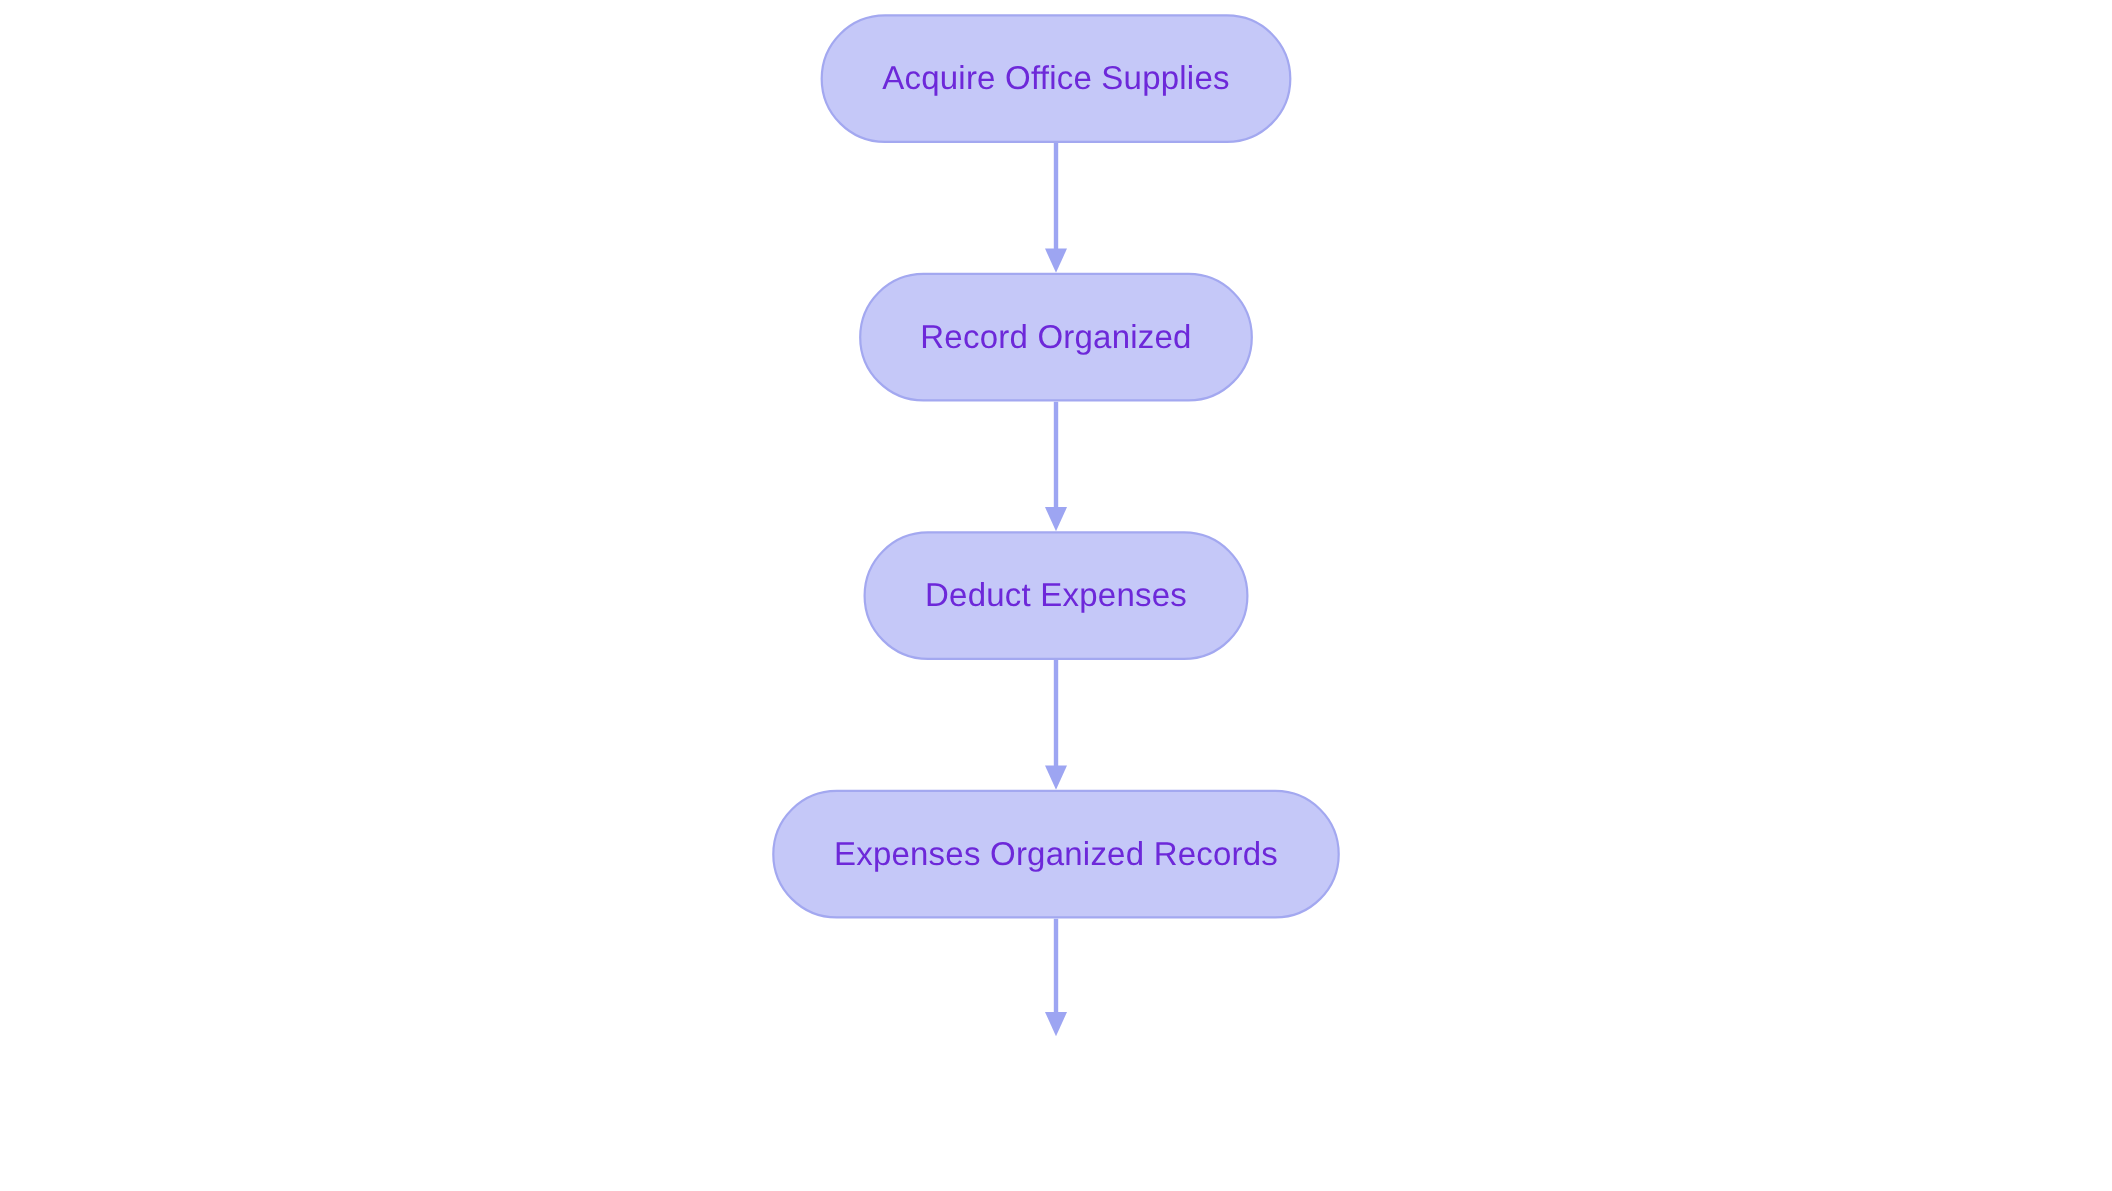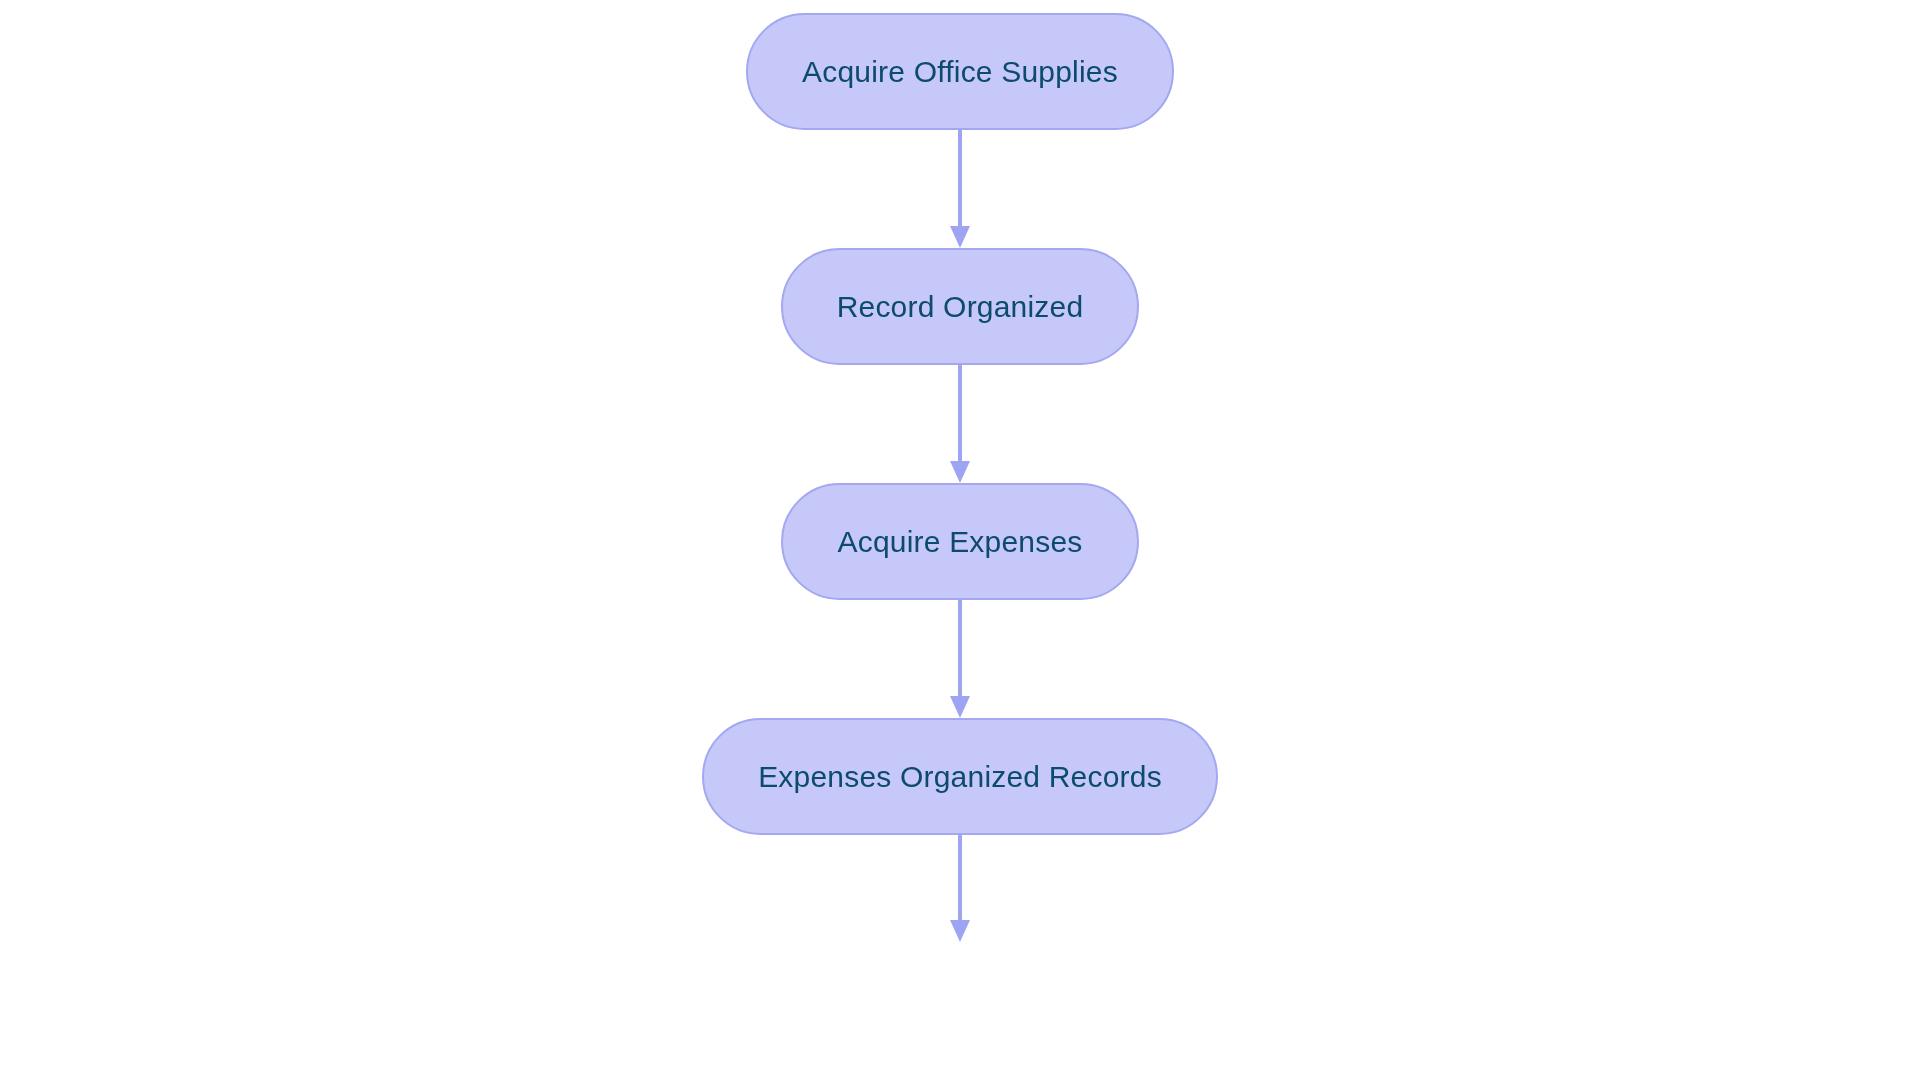--- a/index.html
+++ b/index.html
@@ -42,21 +42,21 @@
     justify-content: center;
     font-size: 30px;
     font-weight: 400;
     letter-spacing: 0.2px;
     white-space: nowrap;
     padding: 0 54px;
     line-height: 1;
   }
   .node-label {
     display: block;
-    color: #0c4a6e;
+    color: #6d28d9;
   }
   .connector {
     width: 40px;
     display: flex;
     flex-direction: column;
     align-items: center;
     justify-content: flex-start;
   }
   .connector svg {
     display: block;
@@ -91,21 +91,21 @@
     </div>
 
     <div class="connector">
       <svg width="40" height="118" viewBox="0 0 40 118" aria-hidden="true">
         <line x1="20" y1="0" x2="20" y2="100" stroke="#9DA5F2" stroke-width="4"></line>
         <polygon points="20,118 10,96 30,96" fill="#9DA5F2"></polygon>
       </svg>
     </div>
 
     <div class="node">
-      <span class="node-label">Acquire Expenses</span>
+      <span class="node-label">Deduct Expenses</span>
     </div>
 
     <div class="connector">
       <svg width="40" height="118" viewBox="0 0 40 118" aria-hidden="true">
         <line x1="20" y1="0" x2="20" y2="100" stroke="#9DA5F2" stroke-width="4"></line>
         <polygon points="20,118 10,96 30,96" fill="#9DA5F2"></polygon>
       </svg>
     </div>
 
     <div class="node">

